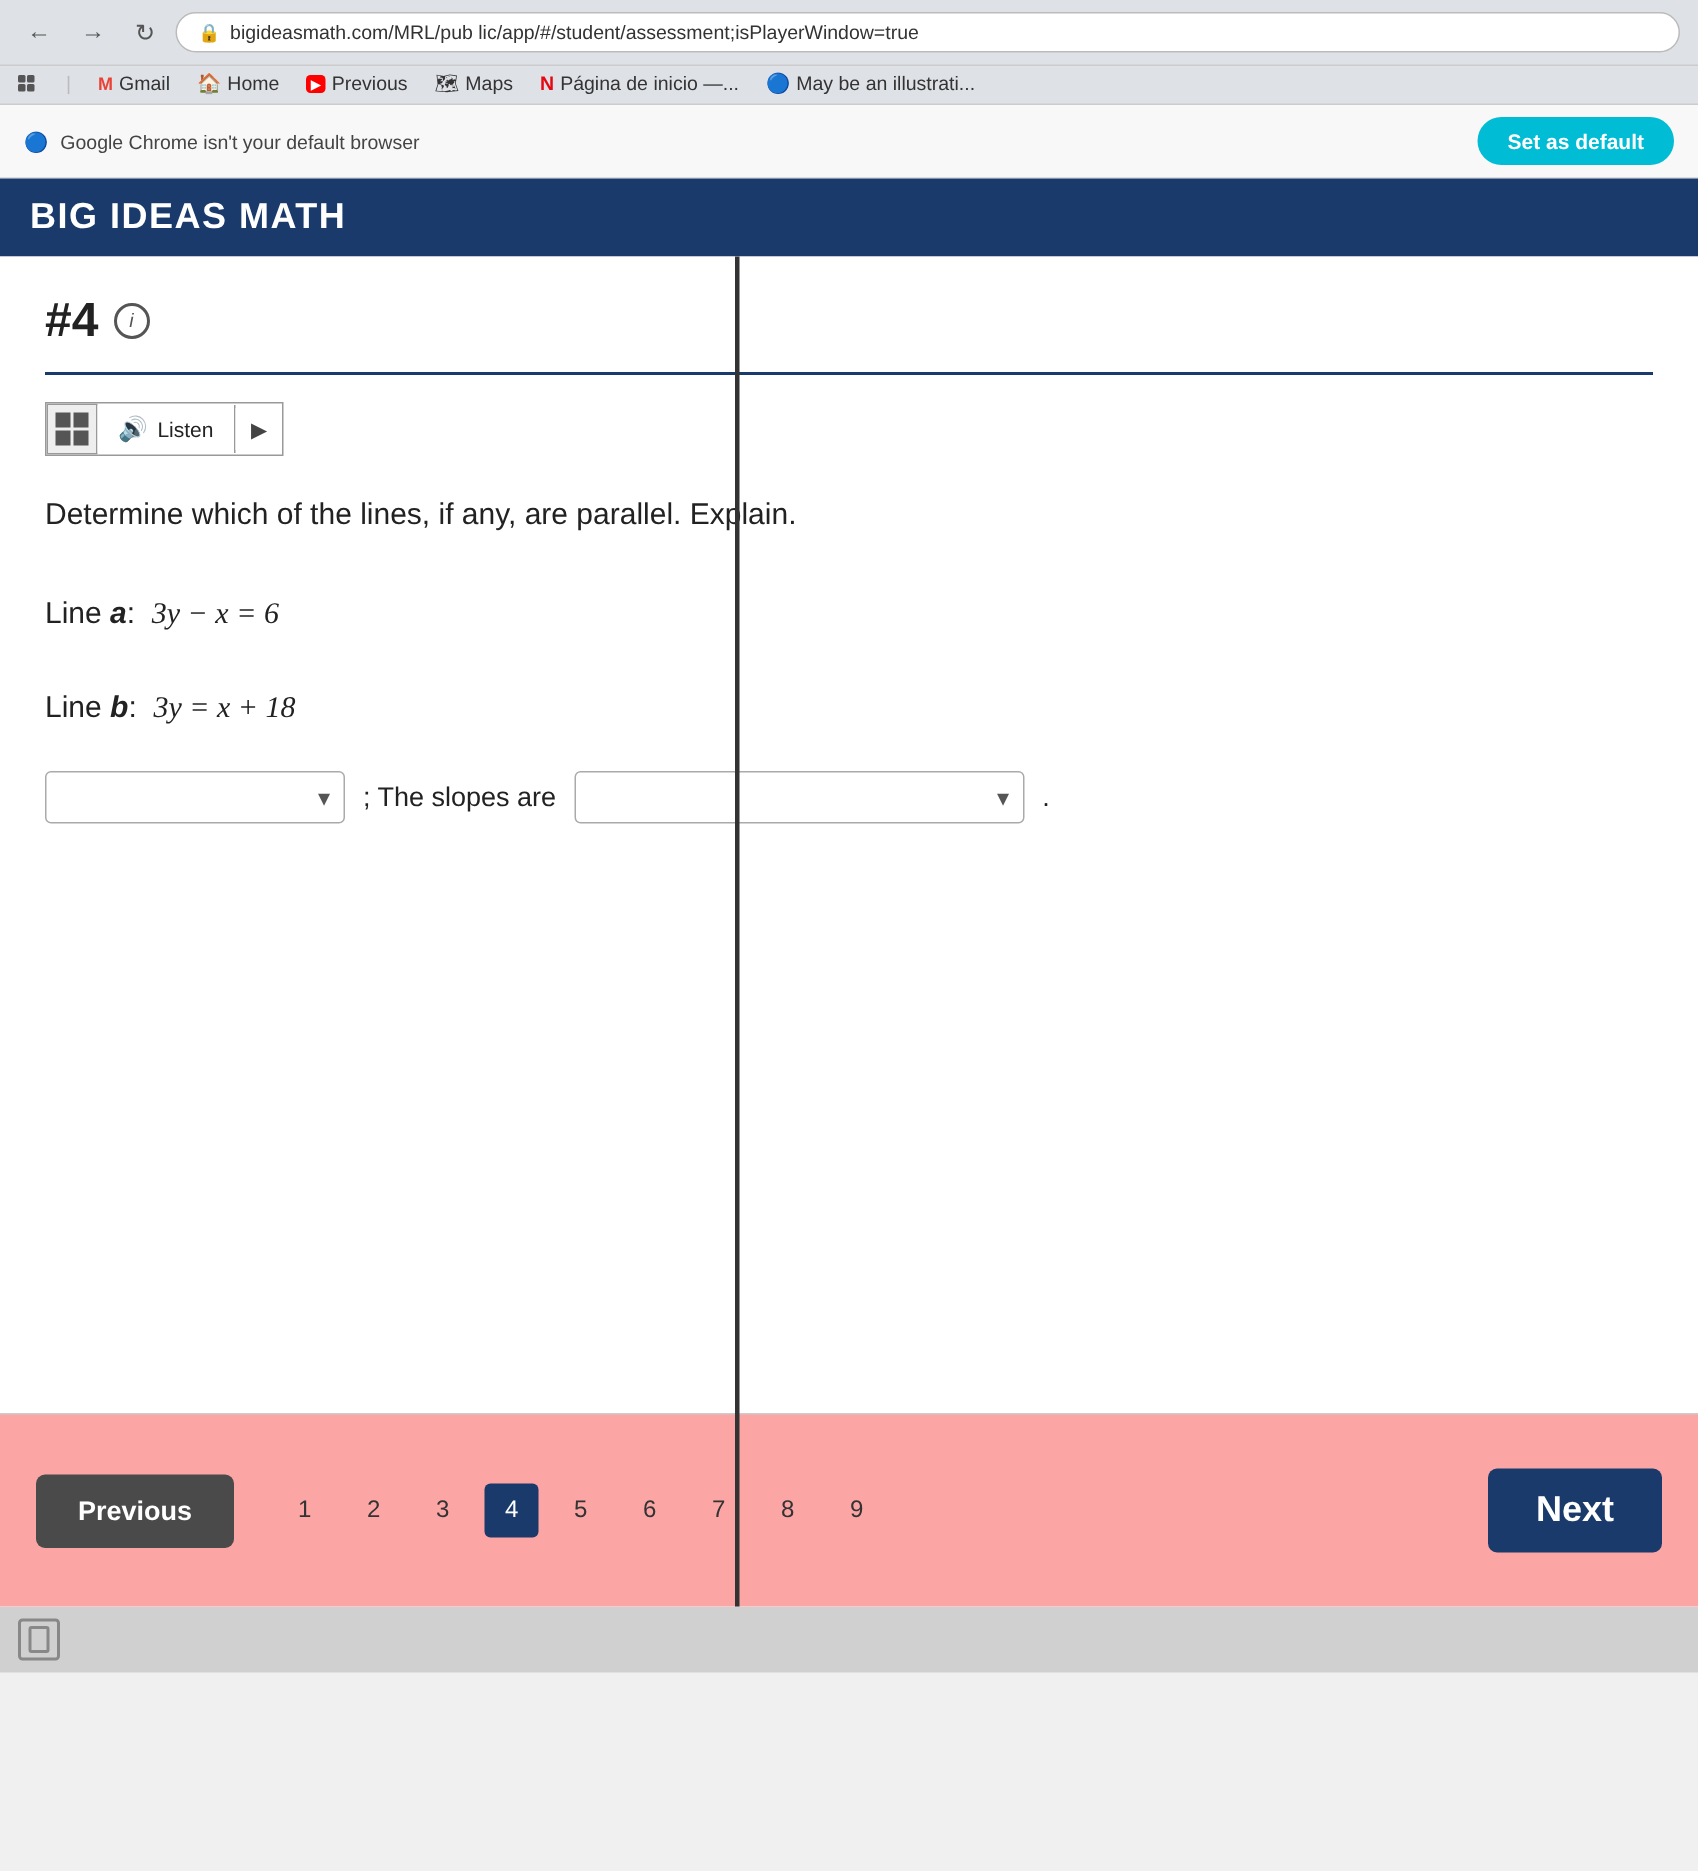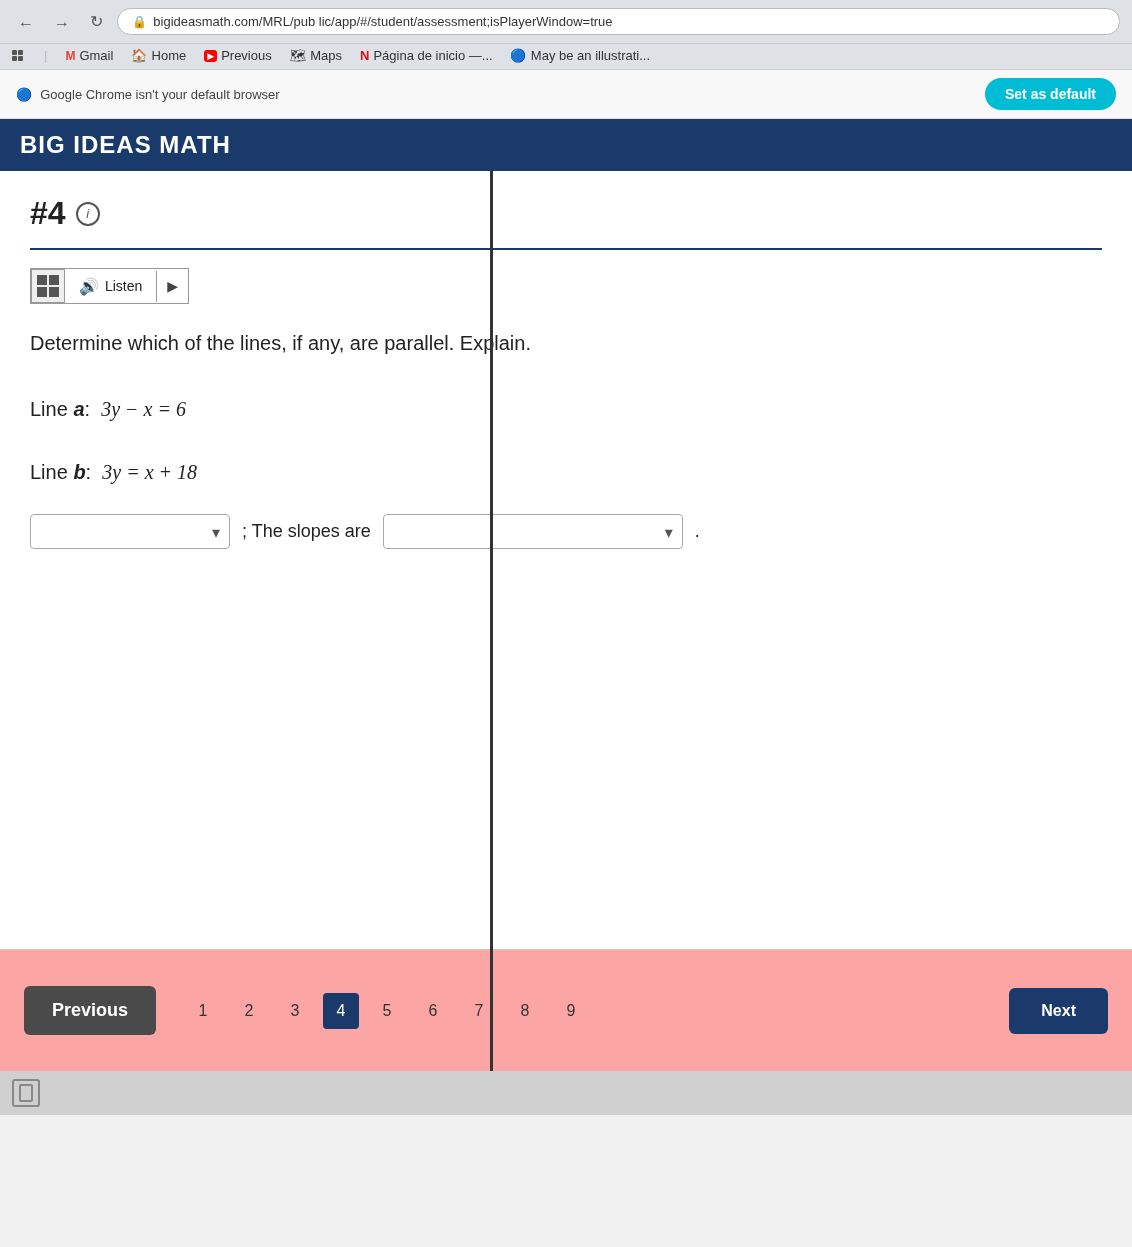--- a/index.html
+++ b/index.html
@@ -66,21 +66,21 @@
     .select-wrapper2 { position: relative; display: inline-block; }
     .select-wrapper2::after { content: '▾'; position: absolute; right: 10px; top: 50%; transform: translateY(-50%); pointer-events: none; color: #555; }
     .dropdown-select2 { border: 1px solid #aaa; border-radius: 4px; padding: 8px 32px 8px 12px; font-size: 15px; appearance: none; background: white; width: 300px; cursor: pointer; }
 
     
     .nav-footer { background: #fca5a5; padding: 36px 24px; display: flex; align-items: center; gap: 29px; border-top: 1px solid #ccc; }
     .prev-btn { background: #4a4a4a; color: white; border: none; border-radius: 6px; padding: 14px 28px; font-size: 18px; font-weight: bold; cursor: pointer; }
     .page-nums { display: flex; align-items: center; gap: 10px; }
     .page-num { width: 36px; height: 36px; display: flex; align-items: center; justify-content: center; font-size: 16px; color: #333; cursor: pointer; border-radius: 4px; }
     .page-num.active { background: #1a3a6b; color: white; border-radius: 4px; }
-    .next-btn { background: #1a3a6b; color: white; border: none; border-radius: 6px; padding: 14px 32px; font-size: 16px; font-weight: bold; cursor: pointer; margin-left: auto; }
+    .next-btn { background: #1a3a6b; color: white; border: none; border-radius: 6px; padding: 14px 32px; font-size: 24px; font-weight: bold; cursor: pointer; margin-left: auto; }
 
     
     .bottom-bar { background: #d0d0d0; padding: 8px 12px; display: flex; align-items: center; }
     .tab-icon { width: 28px; height: 28px; border: 2px solid #888; border-radius: 3px; display: flex; align-items: center; justify-content: center; cursor: pointer; }
     .tab-inner { width: 14px; height: 18px; border: 2px solid #888; border-radius: 2px; }
 
     
     .math { font-style: italic; font-family: "Times New Roman", serif; font-size: 20px; }
   </style>
 </head>

